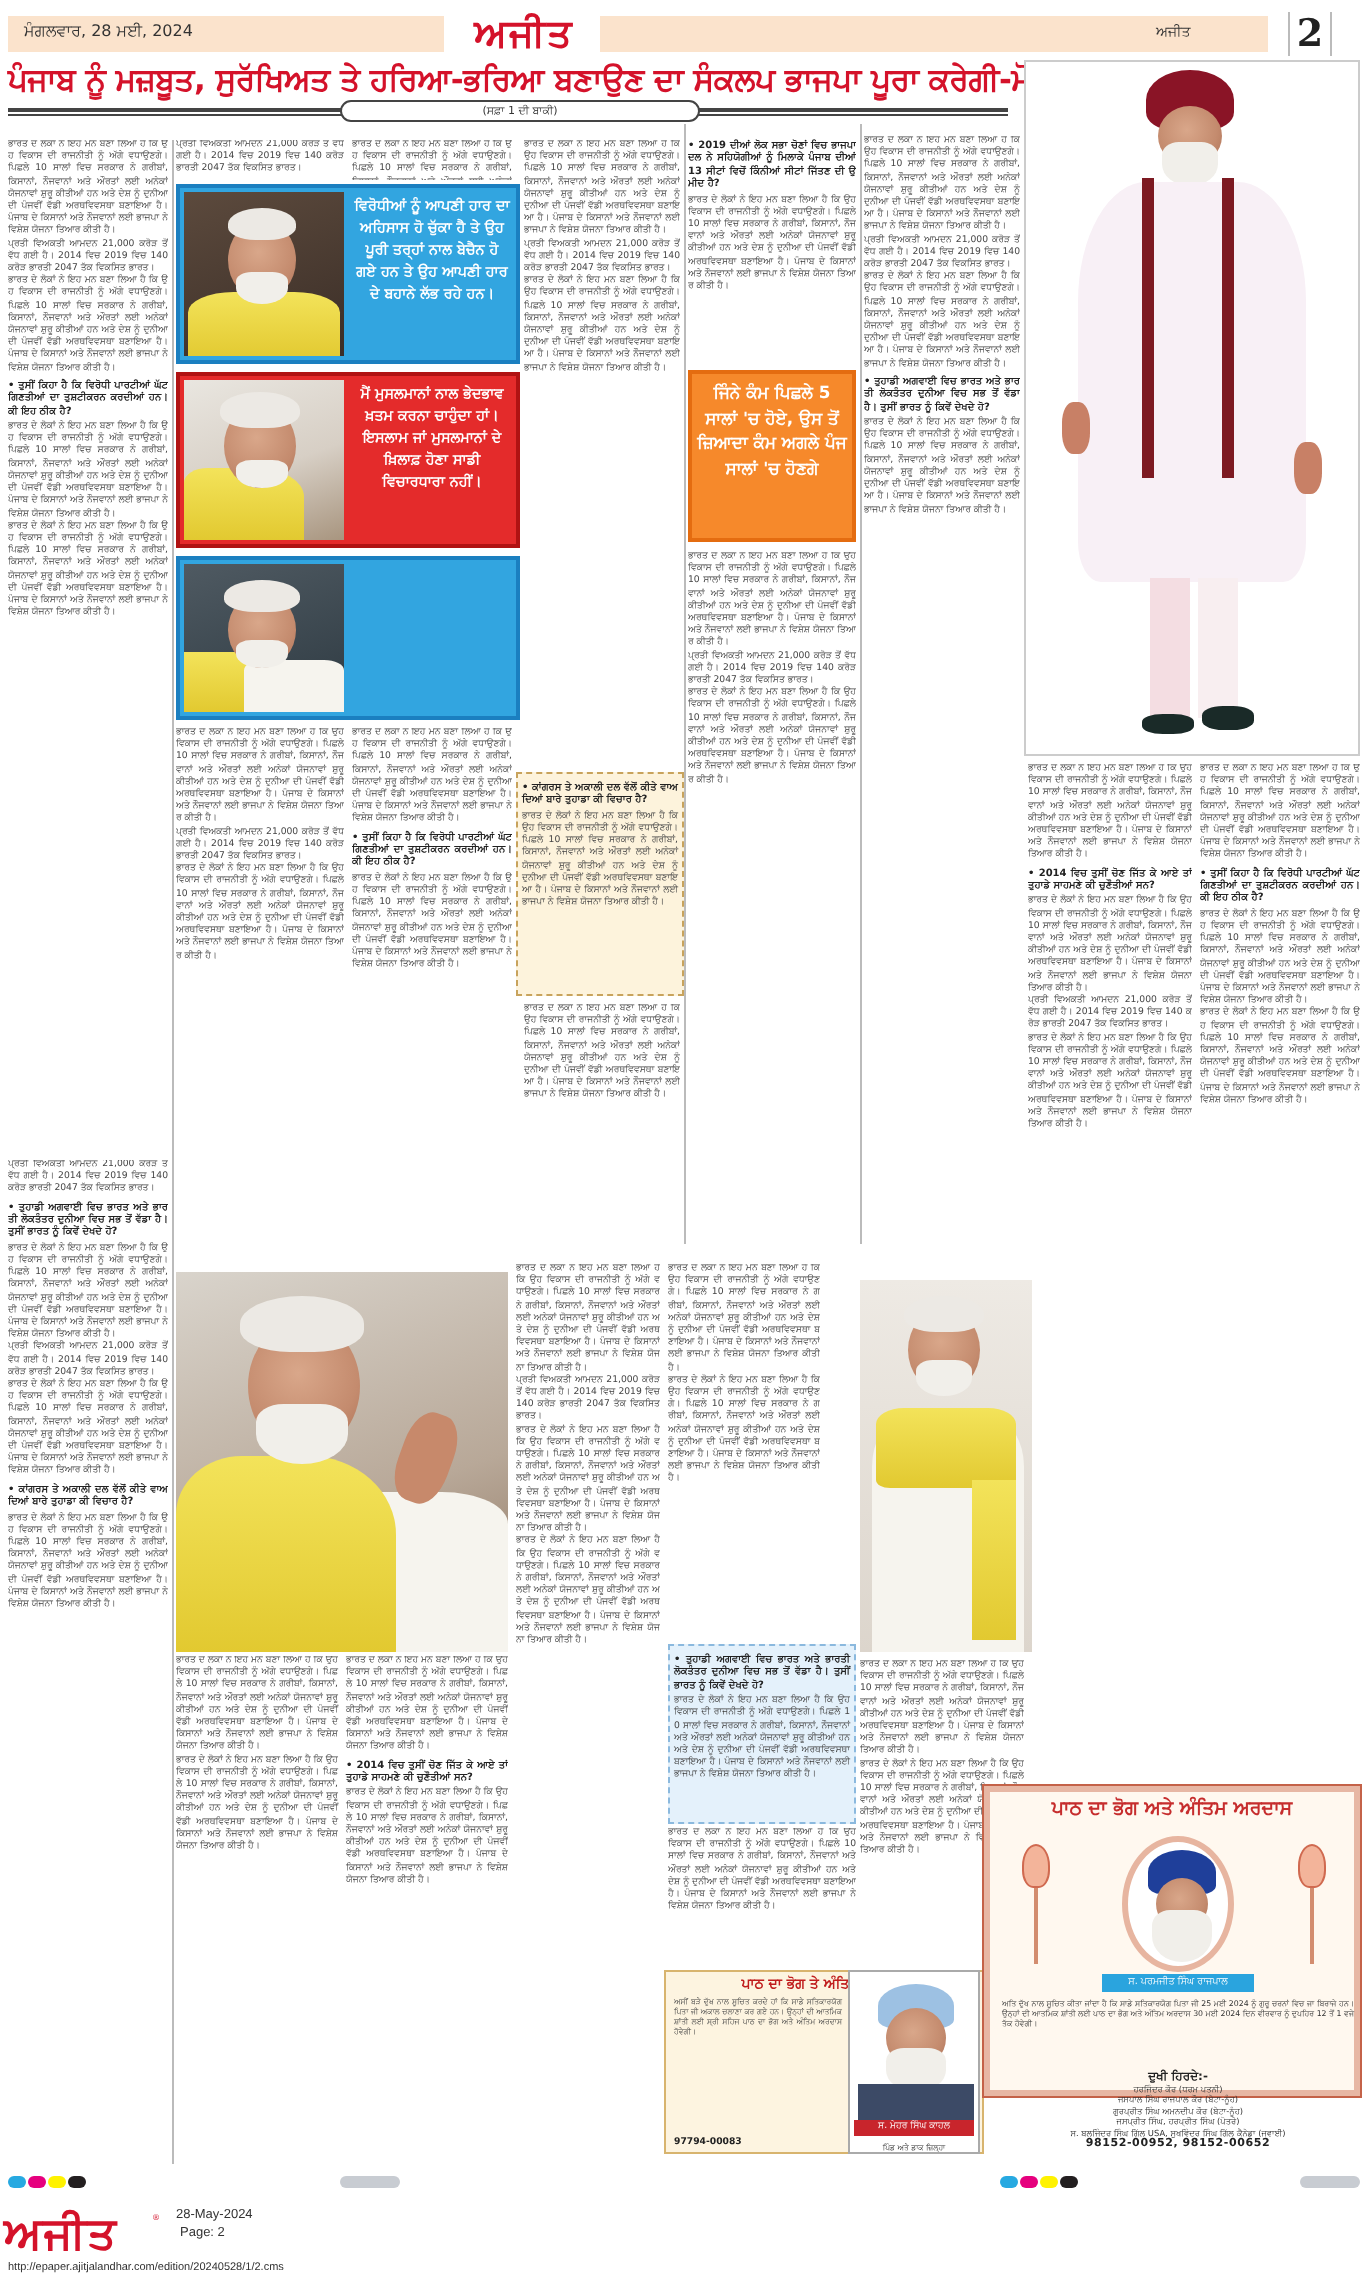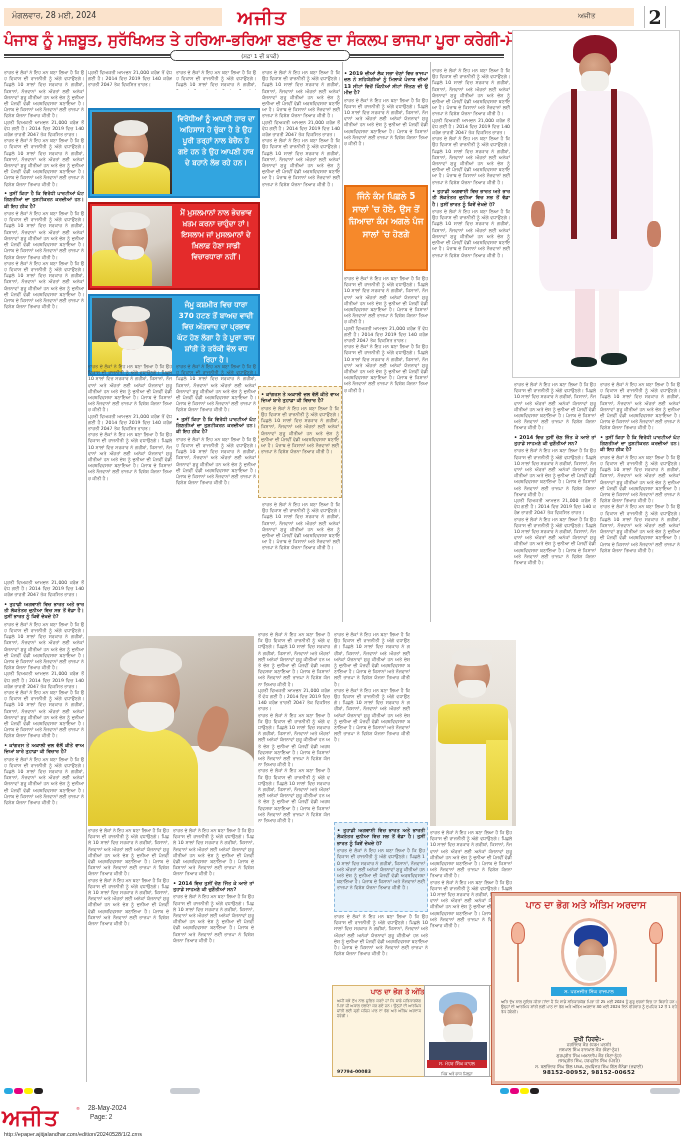--- a/index.html
+++ b/index.html
@@ -35,21 +35,21 @@
   
   .photo { position: absolute; overflow: hidden; }
   .ph-bg { position: absolute; inset: 0; background: linear-gradient(160deg, #e9e6e0 0%, #d7cfc5 55%, #a8957f 100%); }
   .ph-head { position: absolute; border-radius: 50%; background: radial-gradient(circle at 45% 40%, #d9a78a 0%, #c48b6e 60%, #a96c52 100%); }
   .ph-hair { position: absolute; border-radius: 50% 50% 40% 40%; background: #ece9e4; }
   .ph-beard { position: absolute; border-radius: 30% 30% 50% 50%; background: #f1efea; }
   .ph-shawl { position: absolute; background: linear-gradient(180deg, #f3e35a, #e2c930); }
   .ph-kurta { position: absolute; background: #f6f4ee; border-radius: 20% 20% 0 0; }
 
   
-  .qbox { position: absolute; border: 2px solid; overflow: hidden; margin-top: 16px; }
+  .qbox { position: absolute; border: 2px solid; overflow: hidden; }
   .qbox .qtext { position: absolute; right: 3px; top: 3px; width: 78px; font-size: 7.2px; line-height: 11px; color: #fff; font-weight: bold; text-align: center; }
   .qbox.blue { background: #32a5e0; border-color: #1b7fc0; }
   .qbox.red { background: #e42b2b; border-color: #b01313; padding-left: 40px; }
 
   
   .pull { position: absolute; left: 344px; top: 185px; width: 84px; height: 86px; background: #f6892b; border: 2px solid #e46c10;
           color: #fff; font-weight: bold; font-size: 8.4px; line-height: 12.5px; text-align: center; padding: 3px 2px; }
 
   
   .hl { position: absolute; background: #fdf3dc; border: 1px dashed #c8a35c; }
@@ -58,21 +58,21 @@
   
   .fig { position: absolute; left: 512px; top: 30px; width: 168px; height: 348px; background: #fff; border: 1px solid #ccc; }
 
   
   .obit1 { position: absolute; left: 332px; top: 985px; width: 160px; height: 92px; background: #fdf4e0; border: 1px solid #d8b46e; }
   .obit1 .ttl { font-size: 7px; color: #c01d1d; font-weight: bold; text-align: center; margin-top: 2px; }
   .obit1-photo { position: absolute; left: 424px; top: 985px; width: 66px; height: 92px; background: #fff; border: 1px solid #aaa; overflow: hidden; }
   .obit1-photo .nm { position: absolute; left: 2px; bottom: 8px; width: 60px; height: 8px; background: #c8252c; color: #fff; font-size: 4.6px; text-align: center; line-height: 8px; }
   .obit1-photo .addr { position: absolute; left: 0; bottom: 0; width: 64px; font-size: 3.8px; text-align: center; color: #333; }
 
-  .obit2 { position: absolute; left: 492px; top: 893px; width: 188px; height: 191px; background: #fff8ef; border: 3px solid #e7b7a4; outline: 1px solid #c46248; padding-left: 38px; }
+  .obit2 { position: absolute; left: 492px; top: 893px; width: 188px; height: 155px; background: #fff8ef; border: 3px solid #e7b7a4; outline: 1px solid #c46248; padding-left: 38px; }
   .obit2 .ttl { position: absolute; left: 0; top: 3px; width: 100%; text-align: center; font-size: 9.5px; font-weight: bold; color: #c62d2d; }
   .obit2 .oval { position: absolute; left: 66px; top: 22px; width: 56px; height: 68px; border-radius: 50%; border: 3px solid #e7b5a0; background: #fff; overflow: hidden; }
   .obit2 .nmbar { position: absolute; left: 56px; top: 91px; width: 76px; height: 9px; background: #2aa4de; color: #fff; font-size: 4.8px; text-align: center; line-height: 9px; }
   .obit2 .body { position: absolute; left: 6px; top: 103px; width: 176px; font-size: 3.9px; line-height: 5px; color: #333; text-align: justify; }
   .obit2 .mourn { position: absolute; left: 6px; top: 140px; width: 176px; text-align: center; font-size: 4.2px; line-height: 5.6px; color: #333; }
   .obit2 .mourn .mt { font-size: 6px; font-weight: bold; color: #222; }
   .obit2 .phone { font-size: 5.5px; font-weight: bold; color: #222; letter-spacing: 0.3px; }
   .flower { position: absolute; width: 18px; height: 60px; }
   .flower .bud { position: absolute; left: 2px; top: 0; width: 14px; height: 22px; border-radius: 50% 50% 40% 40%; background: #f3b49a; border: 1px solid #d06a50; }
   .flower .stem { position: absolute; left: 8px; top: 22px; width: 2px; height: 38px; background: #d38d6f; }
@@ -155,21 +155,20 @@
 
   <div class="qbox blue" style="left:88px; top:278px; width:172px; height:82px;">
     <div class="photo" style="left:2px; top:2px; width:80px; height:74px;">
       <div class="ph-bg" style="background:linear-gradient(160deg,#4f5a62,#2e3a42);"></div>
       <div class="ph-shawl" style="left:0px; top:44px; width:50px; height:30px;"></div>
       <div class="ph-kurta" style="left:30px; top:48px; width:50px; height:26px;"></div>
       <div class="ph-head" style="left:22px; top:14px; width:34px; height:38px;"></div>
       <div class="ph-hair" style="left:20px; top:8px; width:38px; height:16px;"></div>
       <div class="ph-beard" style="left:26px; top:38px; width:26px; height:14px;"></div>
     </div>
-    <div class="qtext">ਜੰਮੂ ਕਸ਼ਮੀਰ ਵਿਚ ਧਾਰਾ 370 ਹਟਣ ਤੋਂ ਬਾਅਦ ਵਾਦੀ ਵਿਚ ਅੱਤਵਾਦ ਦਾ ਪ੍ਰਭਾਵ ਘੱਟ ਹੋਣ ਲੱਗਾ ਹੈ ਤੇ ਪੂਰਾ ਰਾਜ ਸ਼ਾਂਤੀ ਤੇ ਤਰੱਕੀ ਵੱਲ ਵਧ ਰਿਹਾ ਹੈ।</div>
   </div>
 
   <div class="col" style="left:88px; top:364px; width:84px; height:262px;">
     <div class="txt">ਭਾਰਤ ਦੇ ਲੋਕਾਂ ਨੇ ਇਹ ਮਨ ਬਣਾ ਲਿਆ ਹੈ ਕਿ ਉਹ ਵਿਕਾਸ ਦੀ ਰਾਜਨੀਤੀ ਨੂੰ ਅੱਗੇ ਵਧਾਉਣਗੇ। ਪਿਛਲੇ 10 ਸਾਲਾਂ ਵਿਚ ਸਰਕਾਰ ਨੇ ਗਰੀਬਾਂ, ਕਿਸਾਨਾਂ, ਨੌਜਵਾਨਾਂ ਅਤੇ ਔਰਤਾਂ ਲਈ ਅਨੇਕਾਂ ਯੋਜਨਾਵਾਂ ਸ਼ੁਰੂ ਕੀਤੀਆਂ ਹਨ ਅਤੇ ਦੇਸ਼ ਨੂੰ ਦੁਨੀਆ ਦੀ ਪੰਜਵੀਂ ਵੱਡੀ ਅਰਥਵਿਵਸਥਾ ਬਣਾਇਆ ਹੈ। ਪੰਜਾਬ ਦੇ ਕਿਸਾਨਾਂ ਅਤੇ ਨੌਜਵਾਨਾਂ ਲਈ ਭਾਜਪਾ ਨੇ ਵਿਸ਼ੇਸ਼ ਯੋਜਨਾ ਤਿਆਰ ਕੀਤੀ ਹੈ। </div>
     <div class="txt">ਪ੍ਰਤੀ ਵਿਅਕਤੀ ਆਮਦਨ 21,000 ਕਰੋੜ ਤੋਂ ਵੱਧ ਗਈ ਹੈ। 2014 ਵਿਚ 2019 ਵਿਚ 140 ਕਰੋੜ ਭਾਰਤੀ 2047 ਤੱਕ ਵਿਕਸਿਤ ਭਾਰਤ।</div>
     <div class="txt">ਭਾਰਤ ਦੇ ਲੋਕਾਂ ਨੇ ਇਹ ਮਨ ਬਣਾ ਲਿਆ ਹੈ ਕਿ ਉਹ ਵਿਕਾਸ ਦੀ ਰਾਜਨੀਤੀ ਨੂੰ ਅੱਗੇ ਵਧਾਉਣਗੇ। ਪਿਛਲੇ 10 ਸਾਲਾਂ ਵਿਚ ਸਰਕਾਰ ਨੇ ਗਰੀਬਾਂ, ਕਿਸਾਨਾਂ, ਨੌਜਵਾਨਾਂ ਅਤੇ ਔਰਤਾਂ ਲਈ ਅਨੇਕਾਂ ਯੋਜਨਾਵਾਂ ਸ਼ੁਰੂ ਕੀਤੀਆਂ ਹਨ ਅਤੇ ਦੇਸ਼ ਨੂੰ ਦੁਨੀਆ ਦੀ ਪੰਜਵੀਂ ਵੱਡੀ ਅਰਥਵਿਵਸਥਾ ਬਣਾਇਆ ਹੈ। ਪੰਜਾਬ ਦੇ ਕਿਸਾਨਾਂ ਅਤੇ ਨੌਜਵਾਨਾਂ ਲਈ ਭਾਜਪਾ ਨੇ ਵਿਸ਼ੇਸ਼ ਯੋਜਨਾ ਤਿਆਰ ਕੀਤੀ ਹੈ। </div>
   </div>
 
   <div class="col" style="left:176px; top:70px; width:80px; height:20px;">
     <div class="txt">ਭਾਰਤ ਦੇ ਲੋਕਾਂ ਨੇ ਇਹ ਮਨ ਬਣਾ ਲਿਆ ਹੈ ਕਿ ਉਹ ਵਿਕਾਸ ਦੀ ਰਾਜਨੀਤੀ ਨੂੰ ਅੱਗੇ ਵਧਾਉਣਗੇ। ਪਿਛਲੇ 10 ਸਾਲਾਂ ਵਿਚ ਸਰਕਾਰ ਨੇ ਗਰੀਬਾਂ, ਕਿਸਾਨਾਂ, ਨੌਜਵਾਨਾਂ ਅਤੇ ਔਰਤਾਂ ਲਈ ਅਨੇਕਾਂ ਯੋਜਨਾਵਾਂ ਸ਼ੁਰੂ ਕੀਤੀਆਂ ਹਨ ਅਤੇ ਦੇਸ਼ ਨੂੰ ਦੁਨੀਆ ਦੀ ਪੰਜਵੀਂ ਵੱਡੀ ਅਰਥਵਿਵਸਥਾ ਬਣਾਇਆ ਹੈ। ਪੰਜਾਬ ਦੇ ਕਿਸਾਨਾਂ ਅਤੇ ਨੌਜਵਾਨਾਂ ਲਈ ਭਾਜਪਾ ਨੇ ਵਿਸ਼ੇਸ਼ ਯੋਜਨਾ ਤਿਆਰ ਕੀਤੀ ਹੈ। </div>

